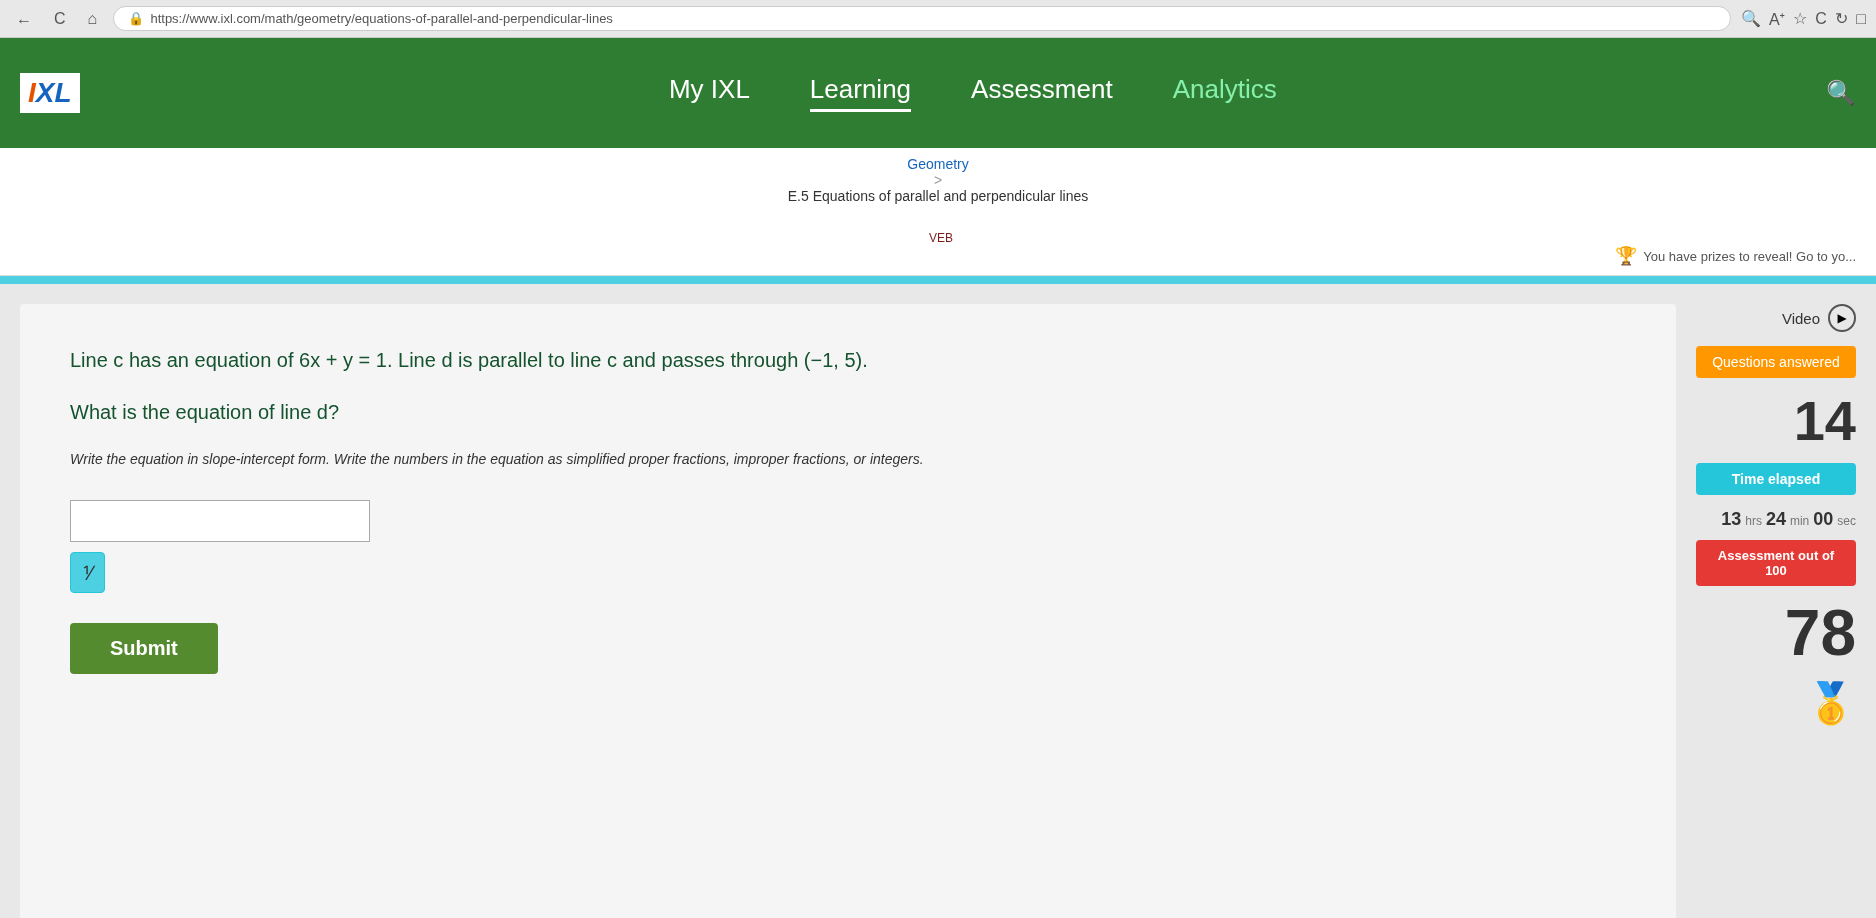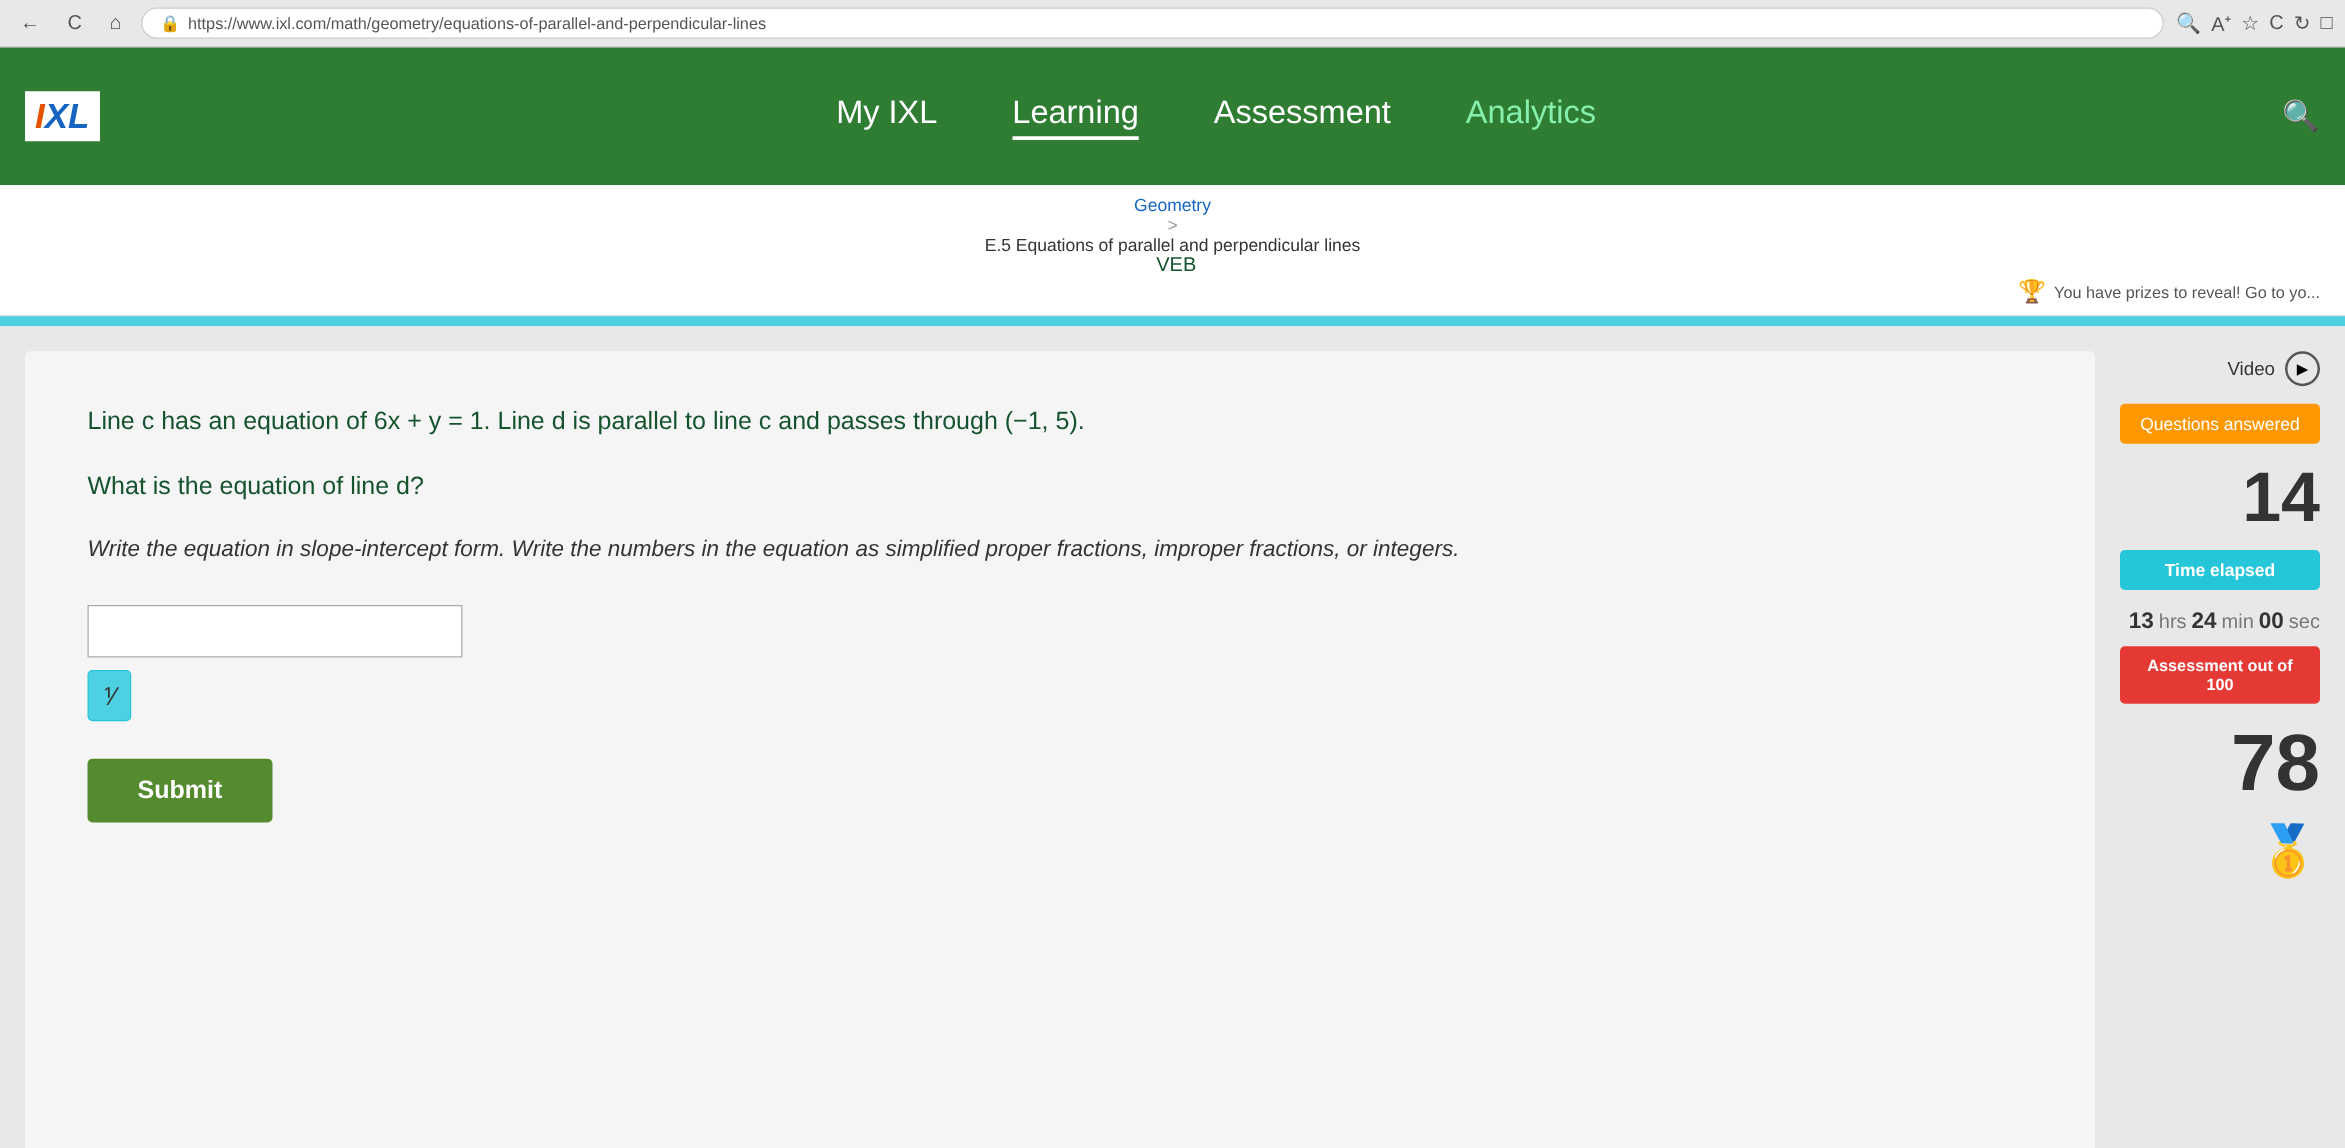--- a/index.html
+++ b/index.html
@@ -104,21 +104,21 @@
       display: flex;
       align-items: center;
       border-bottom: 1px solid #ddd;
       font-size: 14px;
       color: #555;
       flex-direction: column;
     }
     .breadcrumb-bar a { color: #1565c0; text-decoration: none; }
     .breadcrumb-bar .separator { margin: 0 6px; color: #999; }
     .breadcrumb-bar .current { color: #333; font-weight: 500; }
-    .breadcrumb-bar .veb { color: #14532d; font-size: 16px; margin-left: 6px; }
+    .breadcrumb-bar .veb { color: #7f1d1d; font-size: 12px; margin-left: 6px; margin-top: 27px; }
     .prize-notice {
       margin-left: auto;
       display: flex;
       align-items: center;
       gap: 6px;
       color: #555;
       font-size: 13px;
     }
     .prize-icon { color: #2196f3; font-size: 18px; }
 
@@ -147,21 +147,21 @@
     }
 
     .question-text {
       font-size: 20px;
       color: #14532d;
       line-height: 1.6;
       margin-bottom: 20px;
     }
 
     .instruction-text {
-      font-size: 18px;
+      font-size: 14px;
       font-style: italic;
       color: #333;
       line-height: 1.6;
       margin-bottom: 30px;
     }
 
     .answer-input {
       display: block;
       width: 300px;
       height: 42px;
@@ -246,21 +246,21 @@
       align-items: baseline;
       gap: 4px;
       margin-top: 4px;
     }
     .time-value {
       font-size: 18px;
       font-weight: bold;
       color: #333;
     }
     .time-label {
-      font-size: 16px;
+      font-size: 12px;
       color: #777;
     }
 
     .smartscore-box {
       background: #e53935;
       color: white;
       text-align: center;
       padding: 8px 10px;
       border-radius: 4px;
       font-size: 13px;

